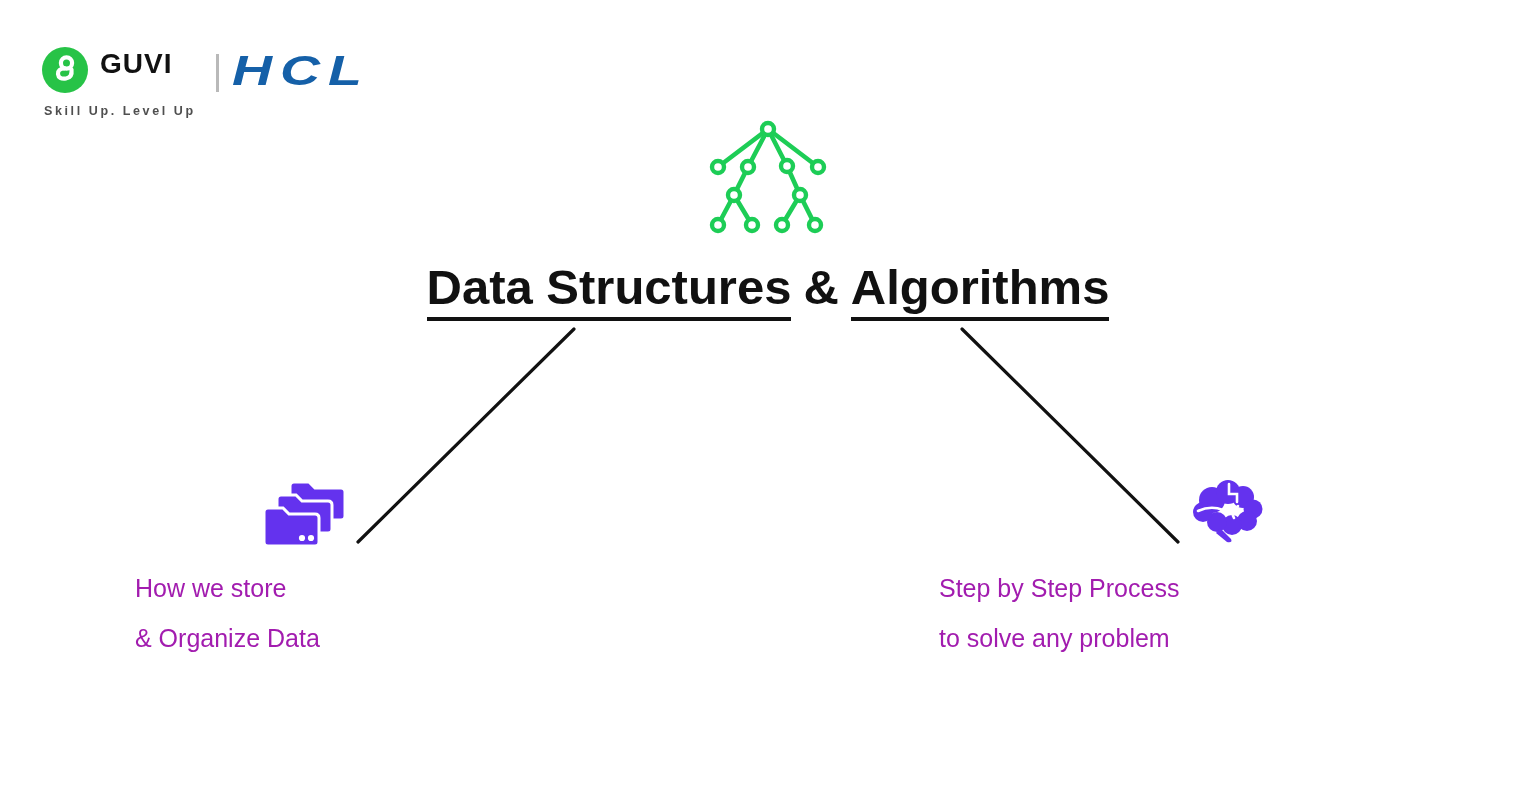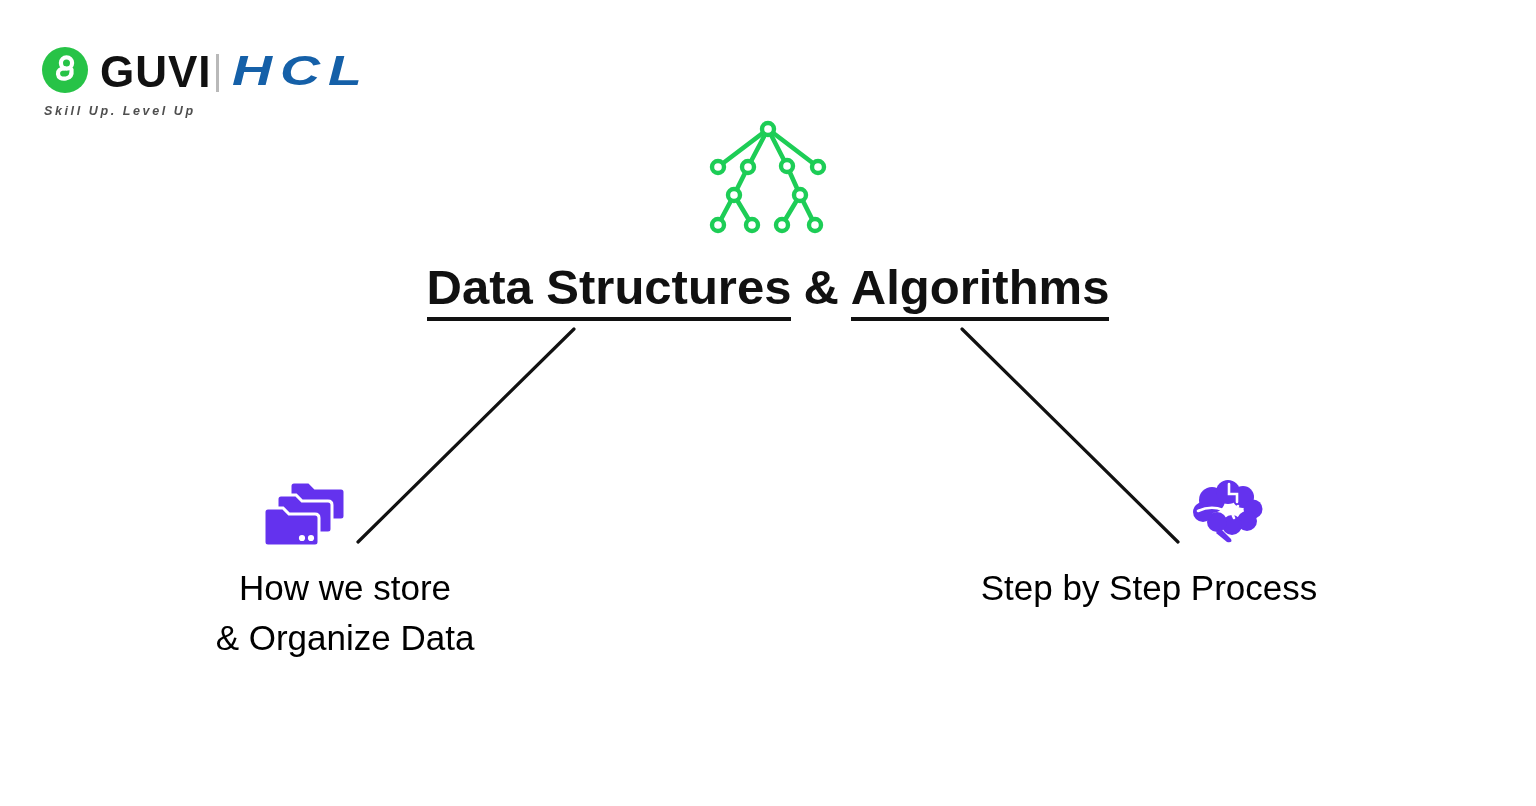--- a/index.html
+++ b/index.html
@@ -6,47 +6,47 @@
     --bg:#ffffff; --ink:#111111; --green:#1dcd56; --logo-green:#27c347;
     --purple:#6432ee; --hcl-blue:#1560a8; --tagline-gray:#4f4f4f; --divider-gray:#b9b9b9;
   }
   *{box-sizing:border-box;}
   body{margin:0;background:var(--bg);font-family:"Liberation Sans",sans-serif;}
   .stage{position:relative;width:1536px;height:806px;background:var(--bg);overflow:hidden;}
 
   
   .logo-circle{position:absolute;left:42px;top:47px;width:46px;height:46px;}
   .logo-green-fill{fill:var(--logo-green,#27c347);}
-  .guvi-text{position:absolute;left:100px;top:50px;font-size:44px;font-weight:700;
+  .guvi-text{position:absolute;left:100px;top:50px;font-size:28px;font-weight:700;
              letter-spacing:1px;color:var(--ink);line-height:1;}
   .logo-divider{position:absolute;left:216px;top:54px;width:3px;height:38px;background:var(--divider-gray);}
   .hcl-text{position:absolute;left:232px;top:50px;font-size:42px;font-weight:800;font-style:italic;
             letter-spacing:6px;color:var(--hcl-blue);line-height:1;transform:scaleX(1.32);transform-origin:left center;}
   .tagline{position:absolute;left:44px;top:104px;font-size:12.5px;font-weight:700;
-           letter-spacing:2.6px;color:var(--tagline-gray);font-style:italic;}
+           letter-spacing:2.6px;color:var(--tagline-gray);}
 
   
   .tree{position:absolute;left:695px;top:108px;}
   .green-stroke{stroke:var(--green,#1dcd56);}
   .green-ring{fill:#ffffff;stroke:var(--green,#1dcd56);}
 
   .title{position:absolute;left:0;top:263px;width:1536px;text-align:center;
          font-size:49px;font-weight:800;color:var(--ink);line-height:1;white-space:nowrap;}
   .title .u{border-bottom:4px solid var(--ink);padding-bottom:3px;}
   .title .amp{margin:0 12px;}
 
   .connectors{position:absolute;left:0;top:0;pointer-events:none;}
   .ink-stroke{stroke:var(--ink,#111);stroke-width:3.2;stroke-linecap:round;}
 
   .folders{position:absolute;left:264px;top:477px;}
   .brain{position:absolute;left:1186px;top:476px;}
   .purple-fill{fill:var(--purple,#6432ee);}
 
-  .branch-label{position:absolute;top:563px;width:420px;text-align:center;
-                font-size:35px;color:#000000;line-height:50px;}
+  .branch-label{position:absolute;top:563px;width:420px;
+                font-size:25px;color:#a21caf;line-height:50px;}
   .branch-label.left{left:135px;}
   .branch-label.right{left:939px;}
 </style>
 </head>
 <body>
 
 <div class="stage">
 
   <div>
     <svg class="logo-circle" width="46" height="46" viewBox="0 0 46 46">
@@ -127,15 +127,16 @@
       <path d="M52,30 Q44,36 48,42"></path>
     </g>
   </svg>
 
   <div class="branch-label left">
     <div>How we store</div>
     <div>&amp; Organize Data</div>
   </div>
   <div class="branch-label right">
     <div>Step by Step Process</div>
+    <div>to solve any problem</div>
   </div>
 
 </div>
 
 </body></html>

